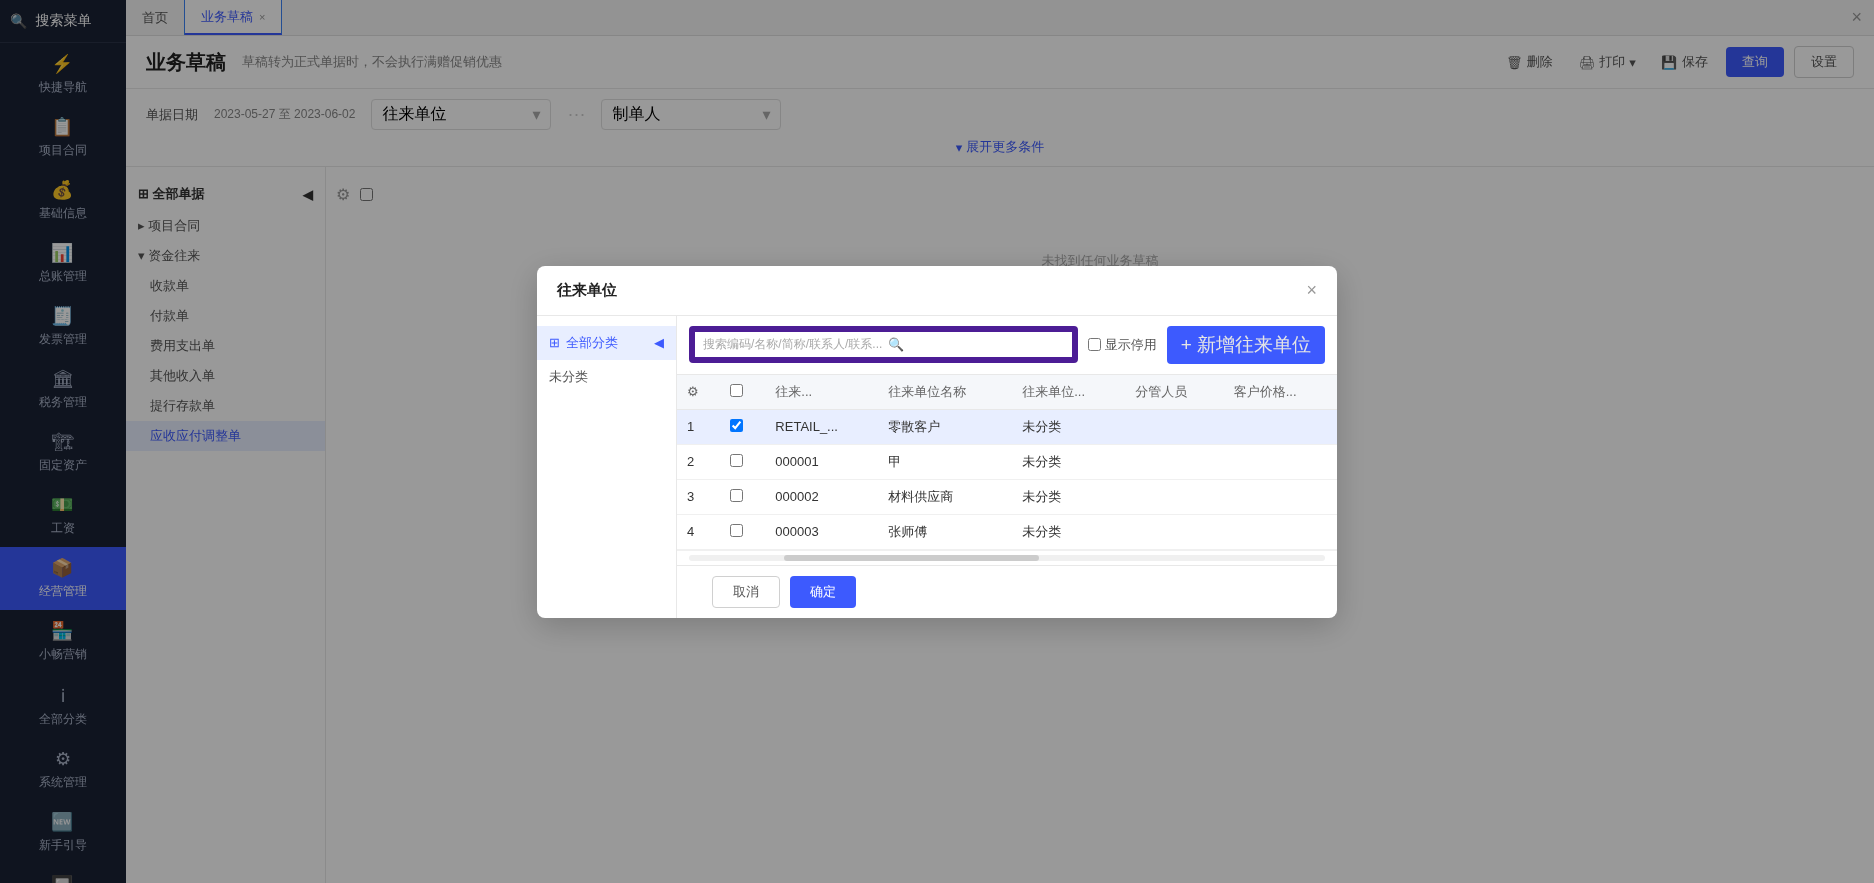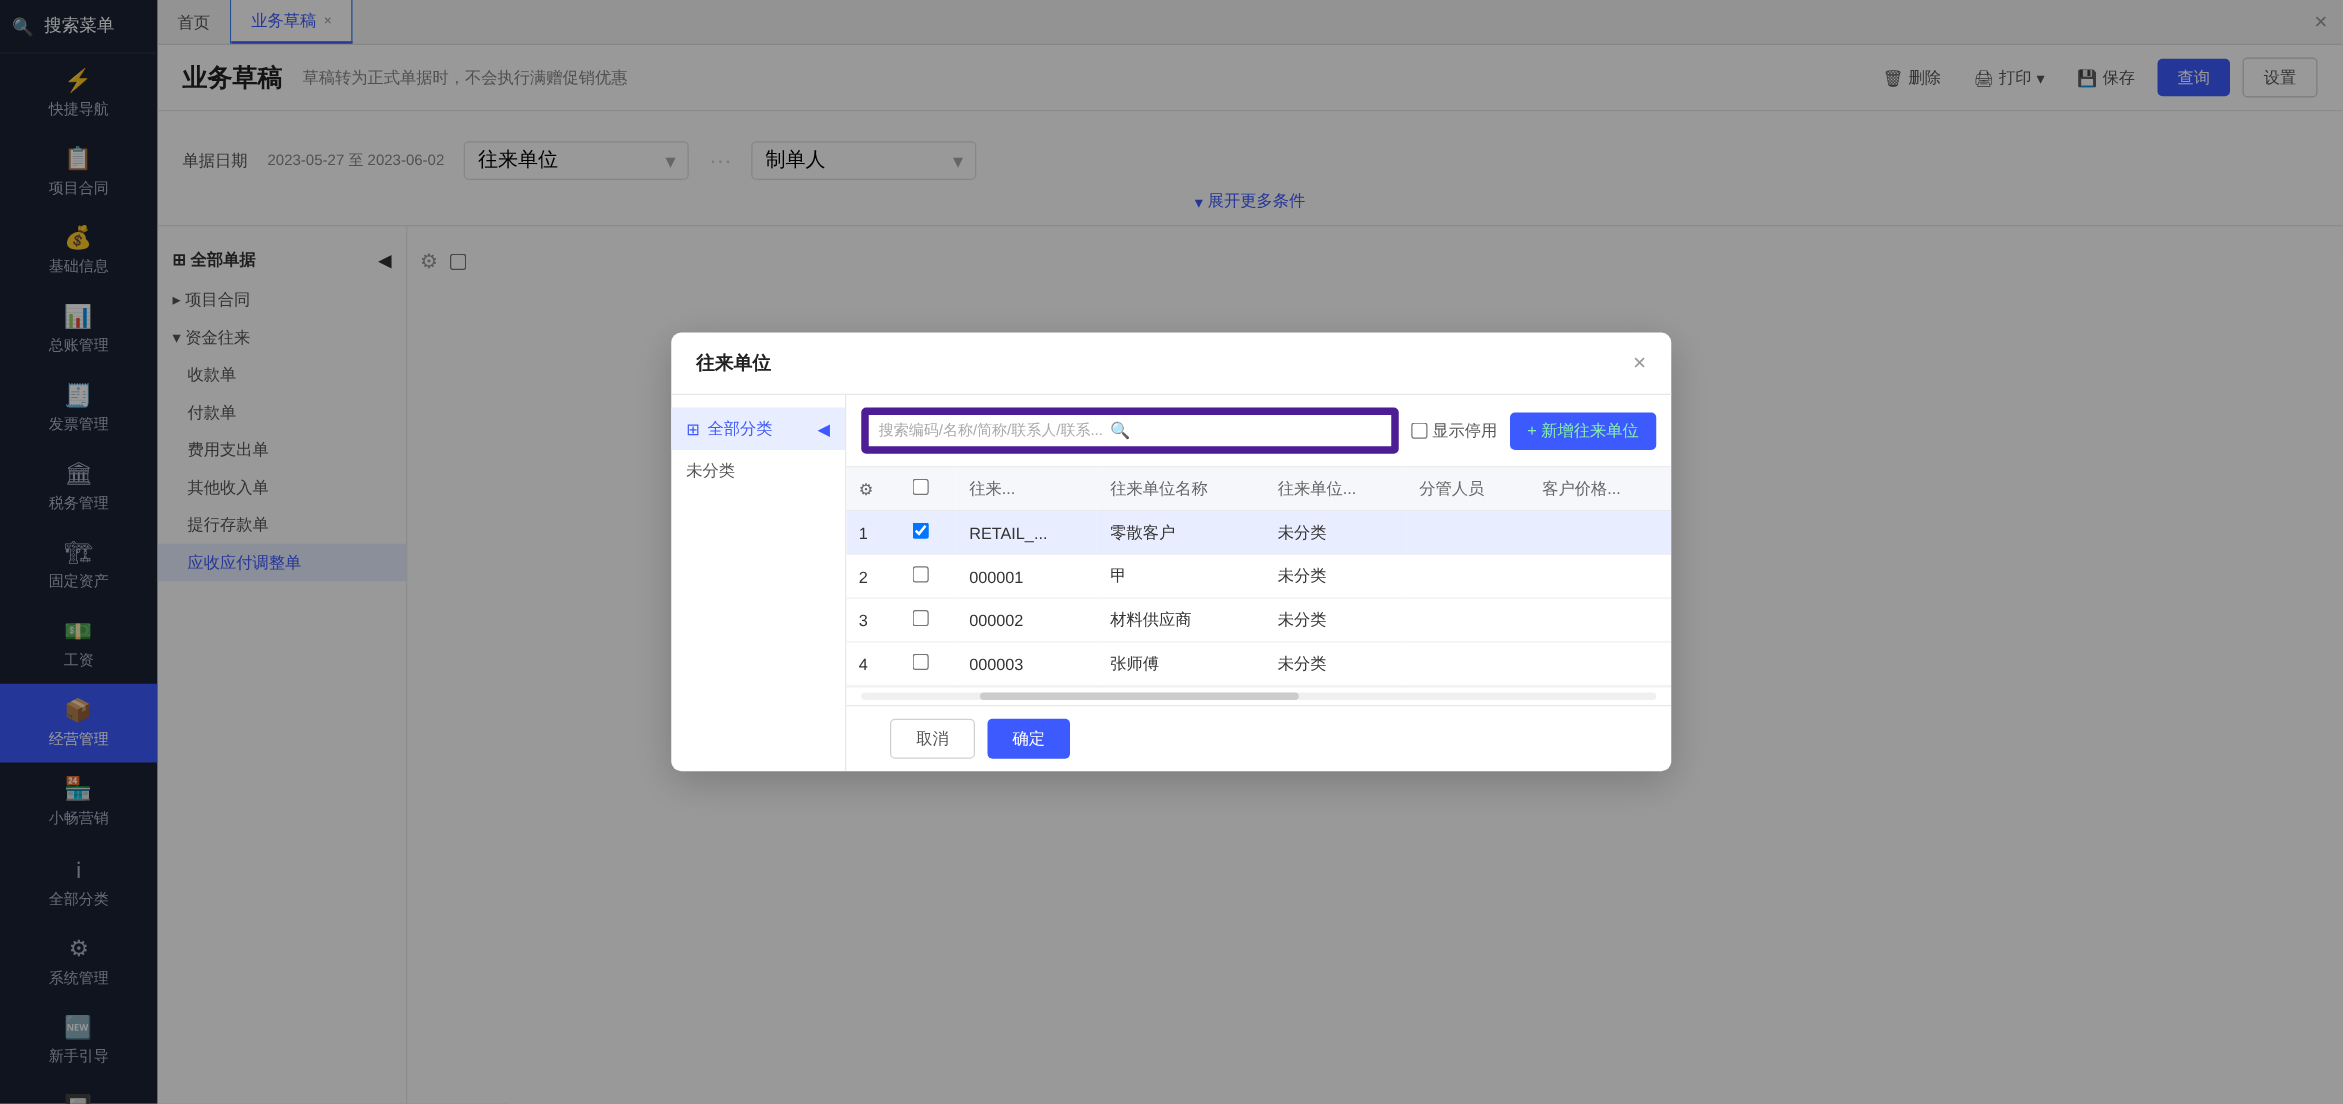--- a/index.html
+++ b/index.html
@@ -130,21 +130,20 @@
     .filter-bar {
       background: white;
       padding: 10px 20px;
       border-bottom: 1px solid #e8e8e8;
     }
     .filter-row {
       display: flex;
       align-items: center;
       gap: 16px;
       flex-wrap: wrap;
-      margin-top: 14px;
     }
     .filter-label { font-size: 13px; color: #555; }
     .date-filters { display: flex; gap: 8px; align-items: center; font-size: 13px; }
     .date-btn { padding: 2px 8px; border-radius: 3px; cursor: pointer; color: #555; }
     .date-btn.active { background: #3d5afe; color: white; border-radius: 10px; }
     .filter-input-group {
       display: flex;
       align-items: center;
       gap: 8px;
       border: 1px solid #e0e0e0;
@@ -303,25 +302,25 @@
     }
     .checkbox-label {
       display: flex;
       align-items: center;
       gap: 4px;
       font-size: 13px;
       color: #555;
     }
     .btn-add {
       background: #3d5afe;
-      color: #86efac;
+      color: #e5e5e5;
       border: none;
       padding: 6px 14px;
       border-radius: 4px;
-      font-size: 13px;
+      font-size: 19px;
       cursor: pointer;
       white-space: nowrap;
       margin-left: auto;
     }
     .data-table {
       flex: 1;
       overflow: auto;
     }
     table {
       width: 100%;
@@ -583,20 +582,21 @@
             <span>应收应付调整单</span>
           </div>
         </div>
     </div>
 
     <div class="table-area">
       <div style="display:flex;align-items:center;gap:10px;padding:8px 0;">
         <span style="color:#999;font-size:16px;">⚙</span>
         <input type="checkbox" style="">
       </div>
+      <div class="no-data">未找到任何业务草稿</div>
     </div>
   </div>
 </div>
 
 <div class="overlay">
   <div class="modal">
 
     <div class="modal-header">
       <span class="modal-title">往来单位</span>
       <span class="modal-close">×</span>

